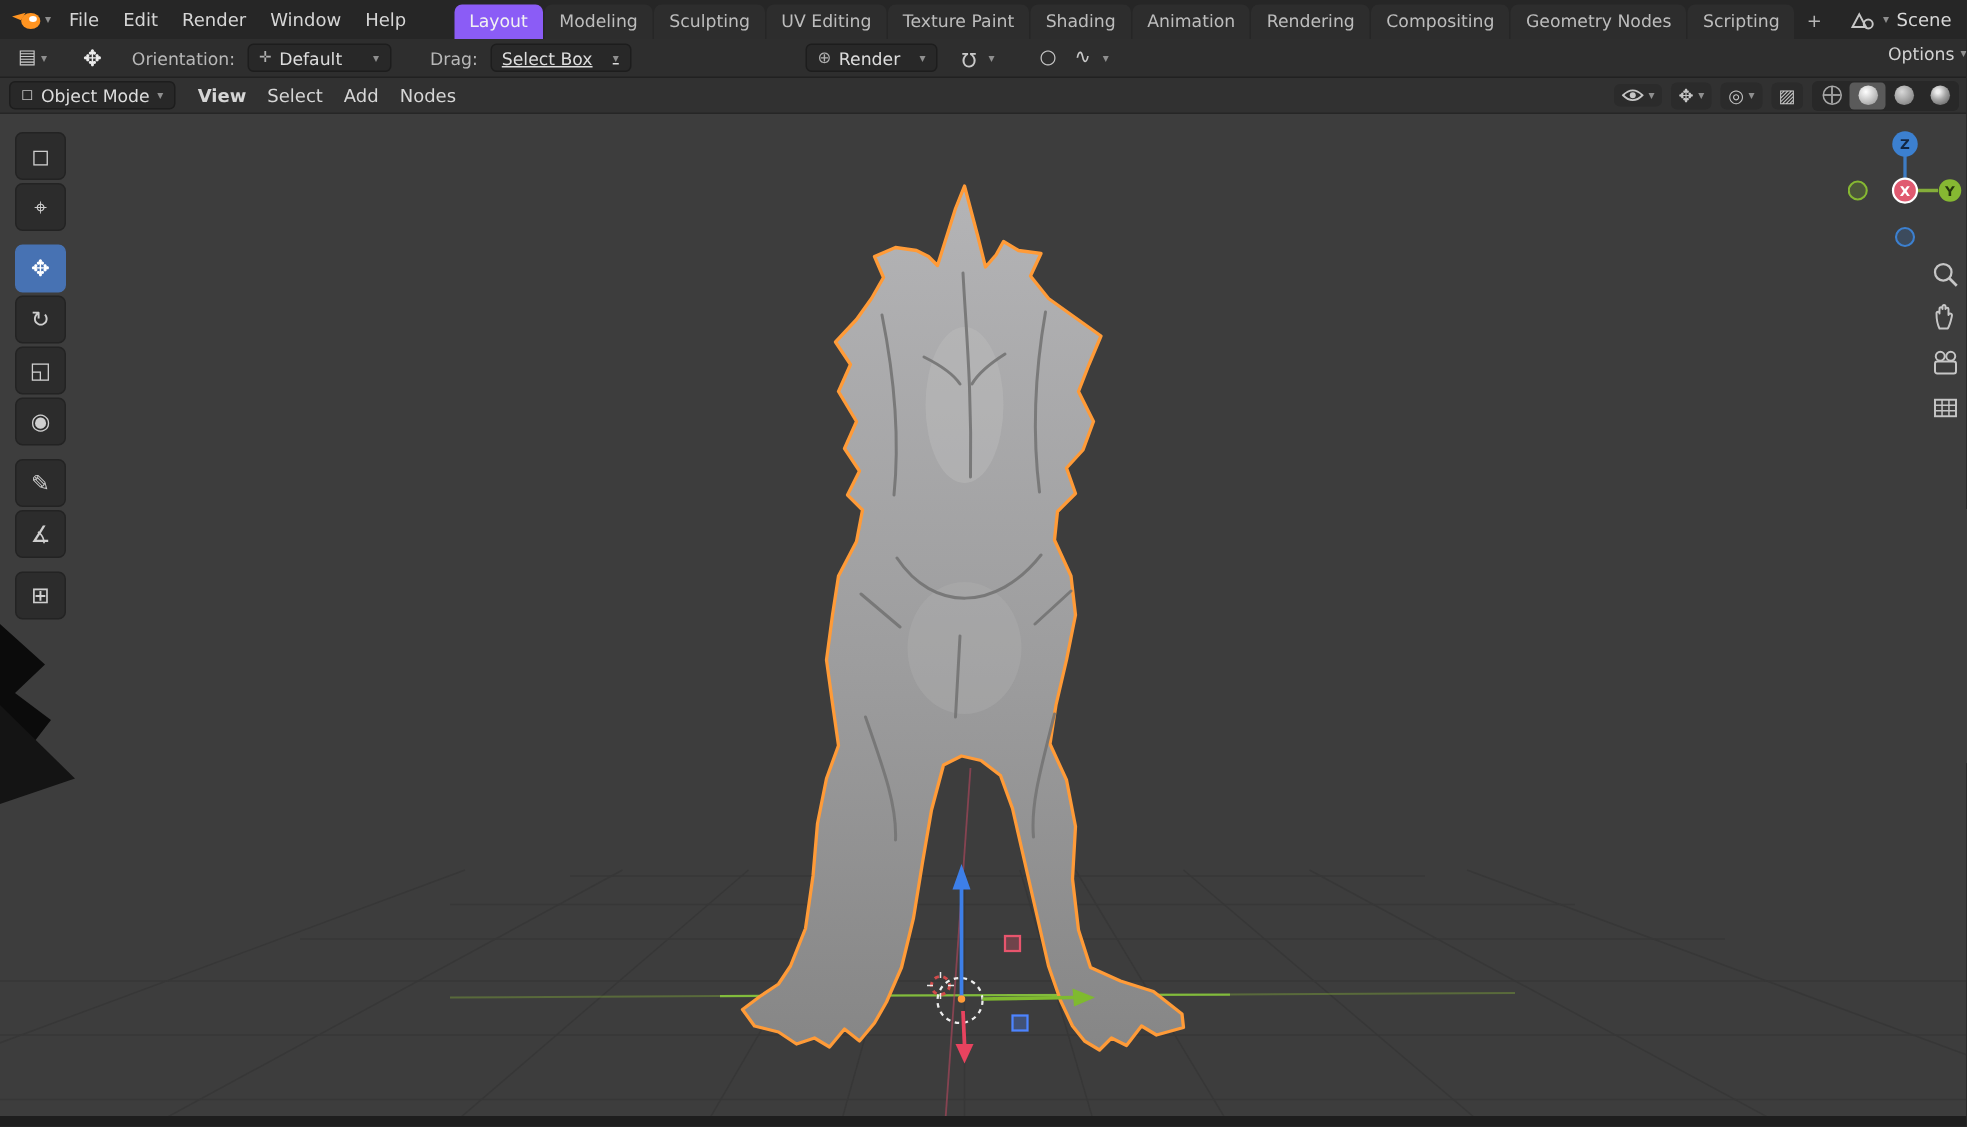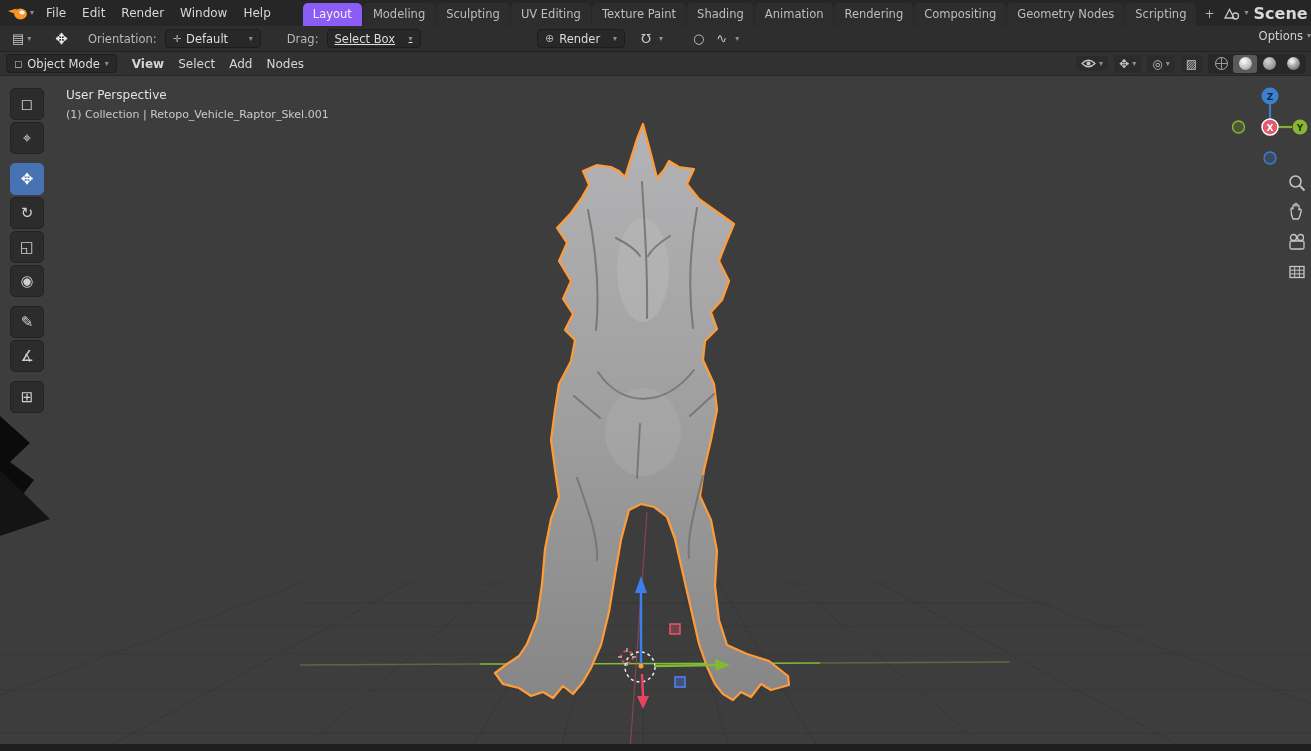--- a/index.html
+++ b/index.html
@@ -109,21 +109,21 @@
       <span class="tab">Scripting</span>
       <span class="tab-add">+</span>
     </div>
 
     <div class="topbar-right">
       <svg width="18" height="16" viewBox="0 0 18 16">
         <path d="M3,13 L7.5,4.5 L12,13 Z" fill="none" stroke="#c6c6c6" stroke-width="1.3"></path>
         <circle cx="13.5" cy="11" r="3" fill="none" stroke="#c6c6c6" stroke-width="1.3"></circle>
       </svg>
       <span class="chev">▾</span>
-      <span style="font-size:16px;color:#d8d8d8;font-weight:bold;">Scene</span>
+      <span style="font-size:12px;color:#d8d8d8;">Scene</span>
     </div>
   </div>
 
   <div class="toolrow">
     <div class="icon-btn" style="margin-left:8px;">
       <span>▤</span>
       <span class="chev" style="margin-left:3px;">▾</span>
     </div>
     <div class="icon-btn" style="margin-left:16px;font-size:15px;color:#ececec;">
       <span>✥</span>
@@ -298,24 +298,20 @@
         <line x1="641" y1="664" x2="641" y2="592" stroke="#3d7fe8" stroke-width="2.5"></line>
         <polygon points="641,576 635,593 647,593" fill="#3d7fe8"></polygon>
         <line x1="642" y1="674" x2="643" y2="696" stroke="#e8435f" stroke-width="2.5"></line>
         <polygon points="643,709 637,696 649,696" fill="#e8435f"></polygon>
         <line x1="655" y1="666" x2="716" y2="665" stroke="#7fba2f" stroke-width="2.5"></line>
         <polygon points="730,665 715,659 716,671" fill="#7fba2f"></polygon>
         <circle cx="641" cy="666" r="2.5" fill="#ff9b38"></circle>
       </g>
     </svg>
 
-    <div class="vp-overlay-text">
-      <div class="t1">User Perspective</div>
-      <div class="t2">(1) Collection | Retopo_Vehicle_Raptor_Skel.001</div>
-    </div>
 
     <div class="tool-rail">
       <div class="tool-group">
         <div class="tool-btn">
             <span>◻</span>
           </div>
         <div class="tool-btn">
             <span>⌖</span>
           </div>
       </div>

